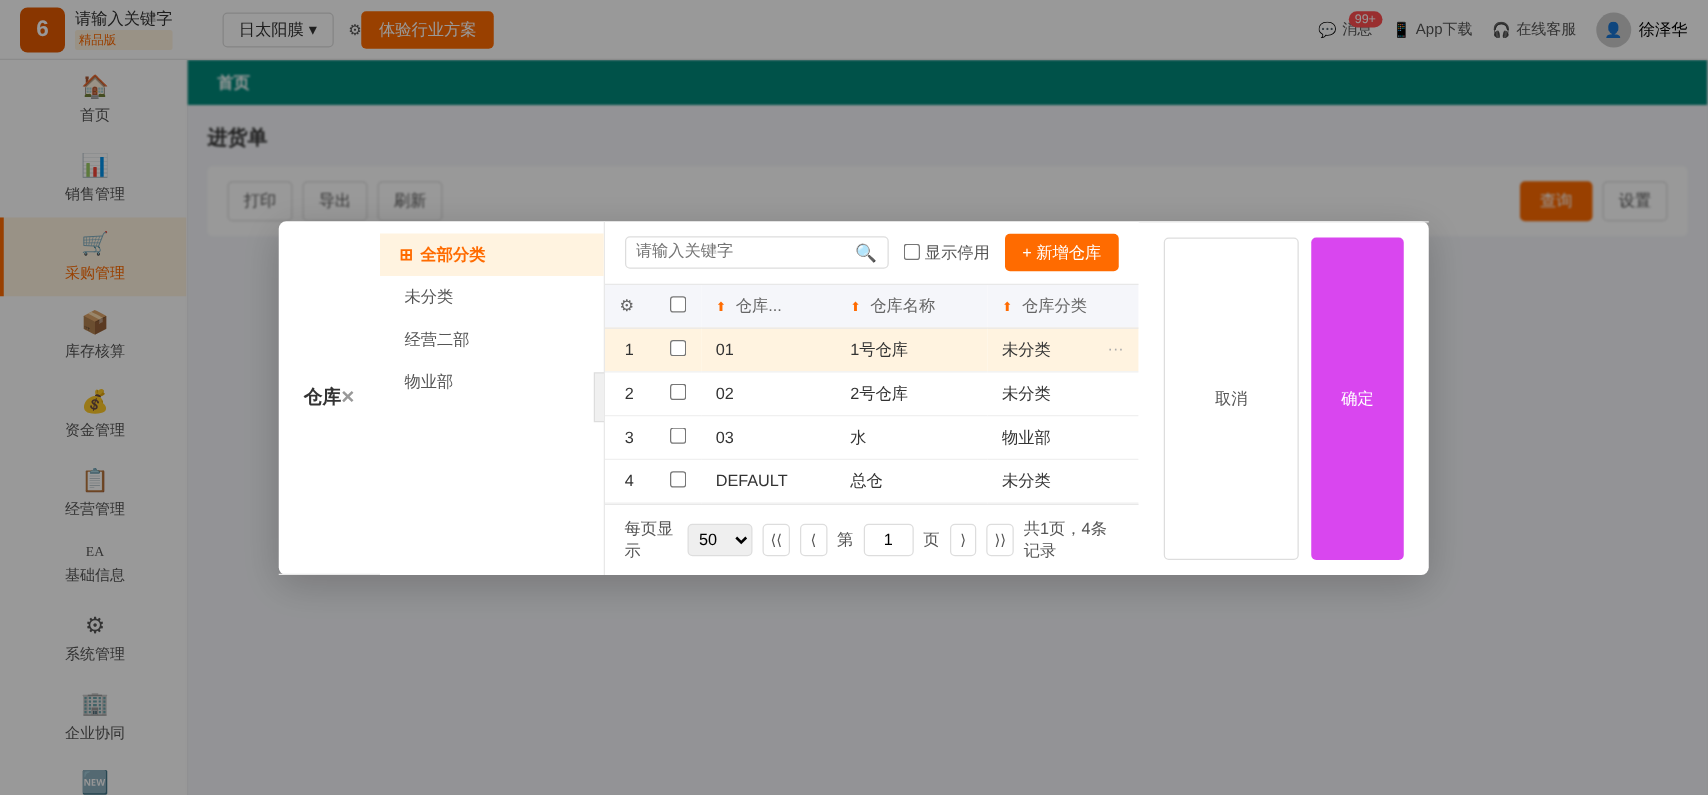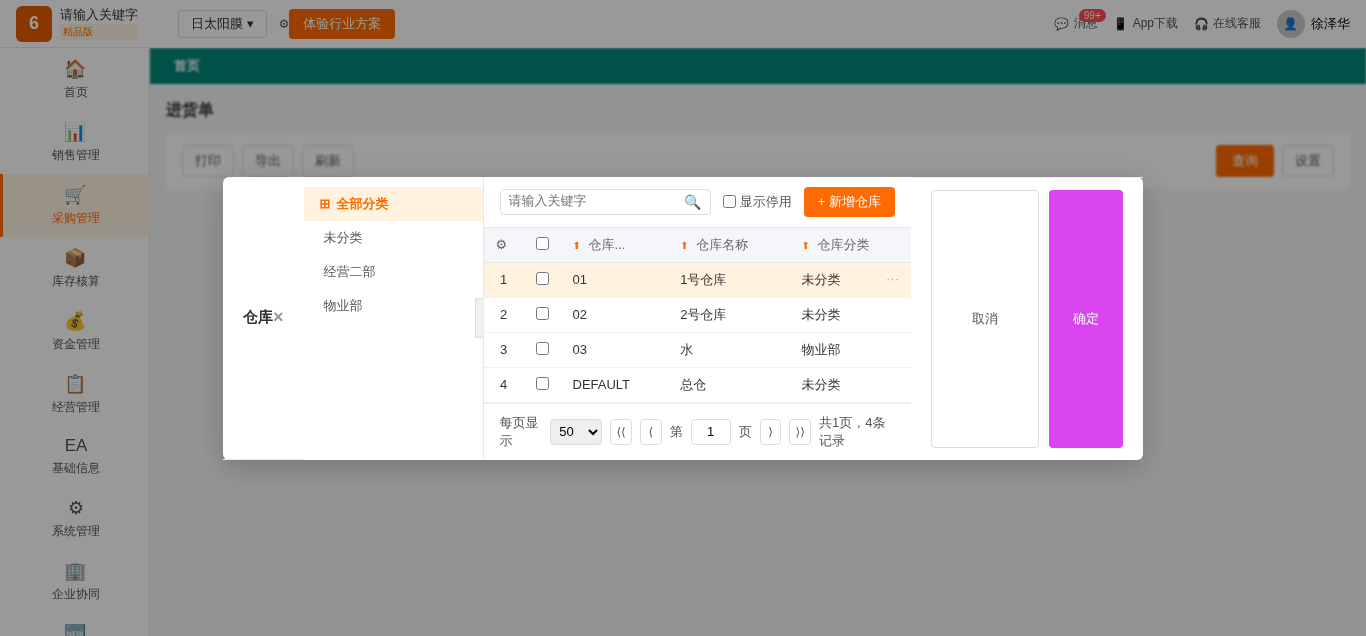--- a/index.html
+++ b/index.html
@@ -258,21 +258,21 @@
     </div>
     <div class="sidebar-item">
       <span class="icon">💰</span>
       <span>资金管理</span>
     </div>
     <div class="sidebar-item">
       <span class="icon">📋</span>
       <span>经营管理</span>
     </div>
     <div class="sidebar-item">
-      <span class="icon" style="font-style:normal;font-size:17px;font-family:Liberation Sans, sans-serif;">EA</span>
+      <span class="icon" style="font-style:normal;font-size:11px;font-family:Liberation Serif, serif;">EA</span>
       <span>基础信息</span>
     </div>
     <div class="sidebar-item">
       <span class="icon">⚙</span>
       <span>系统管理</span>
     </div>
     <div class="sidebar-item">
       <span class="icon">🏢</span>
       <span>企业协同</span>
     </div>

